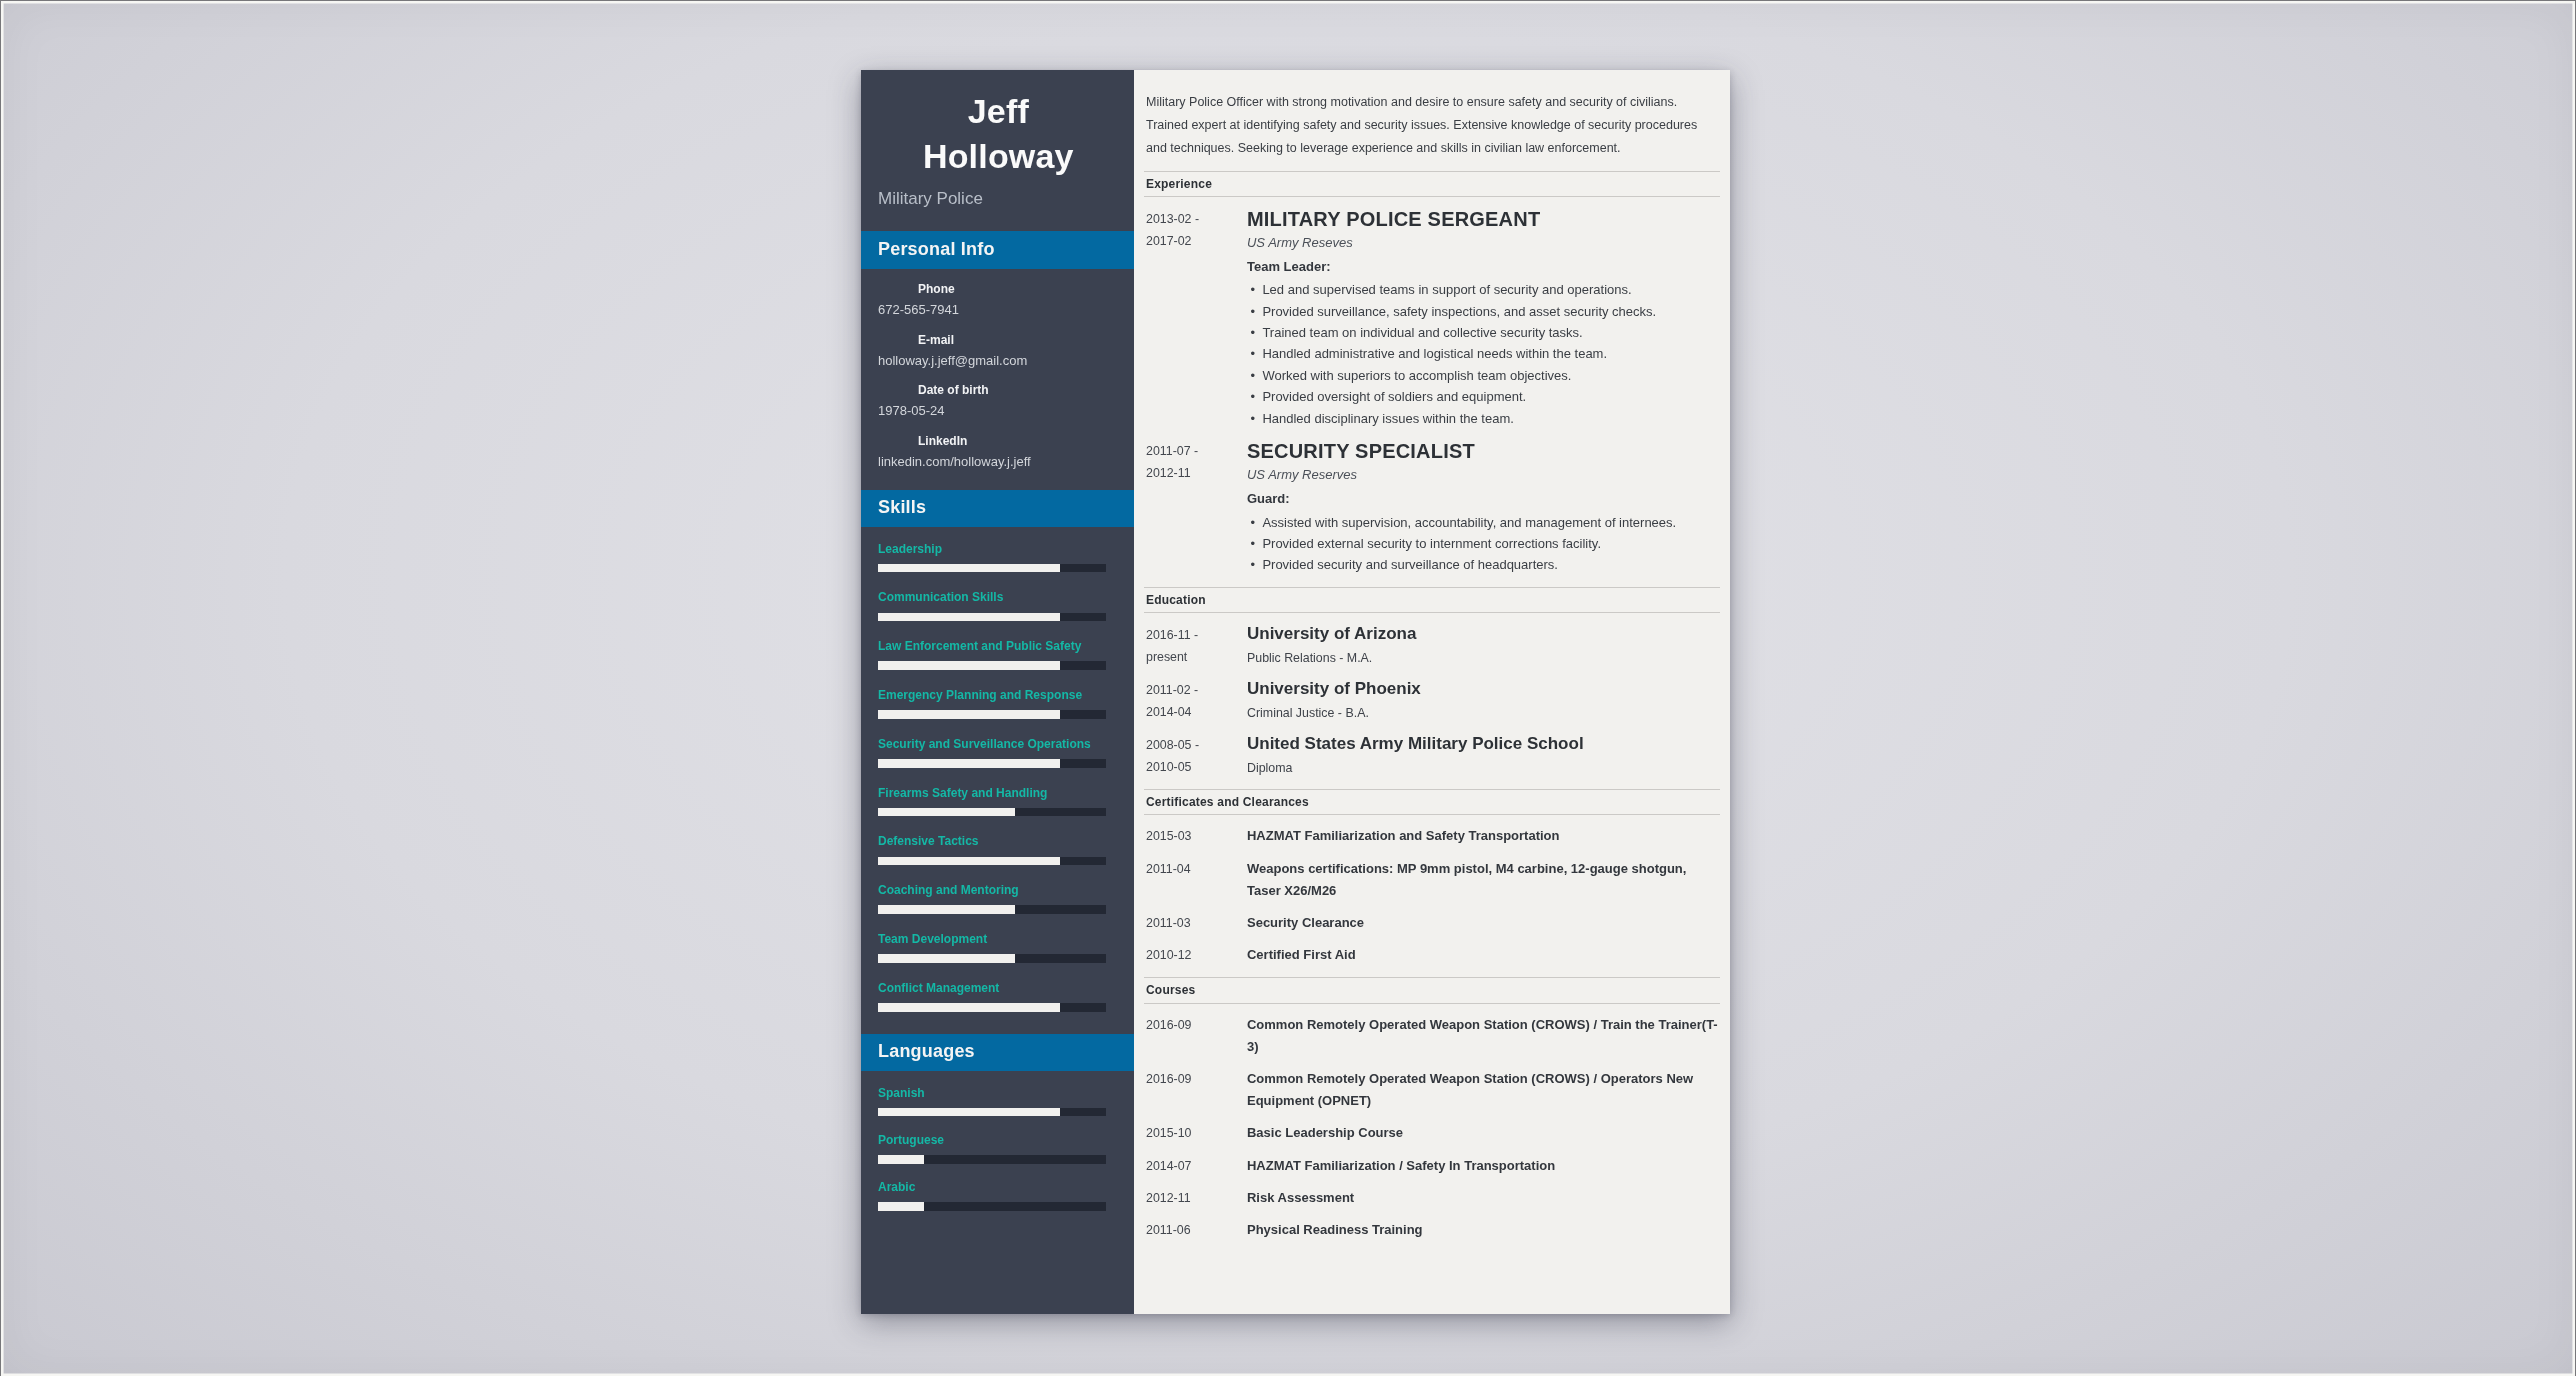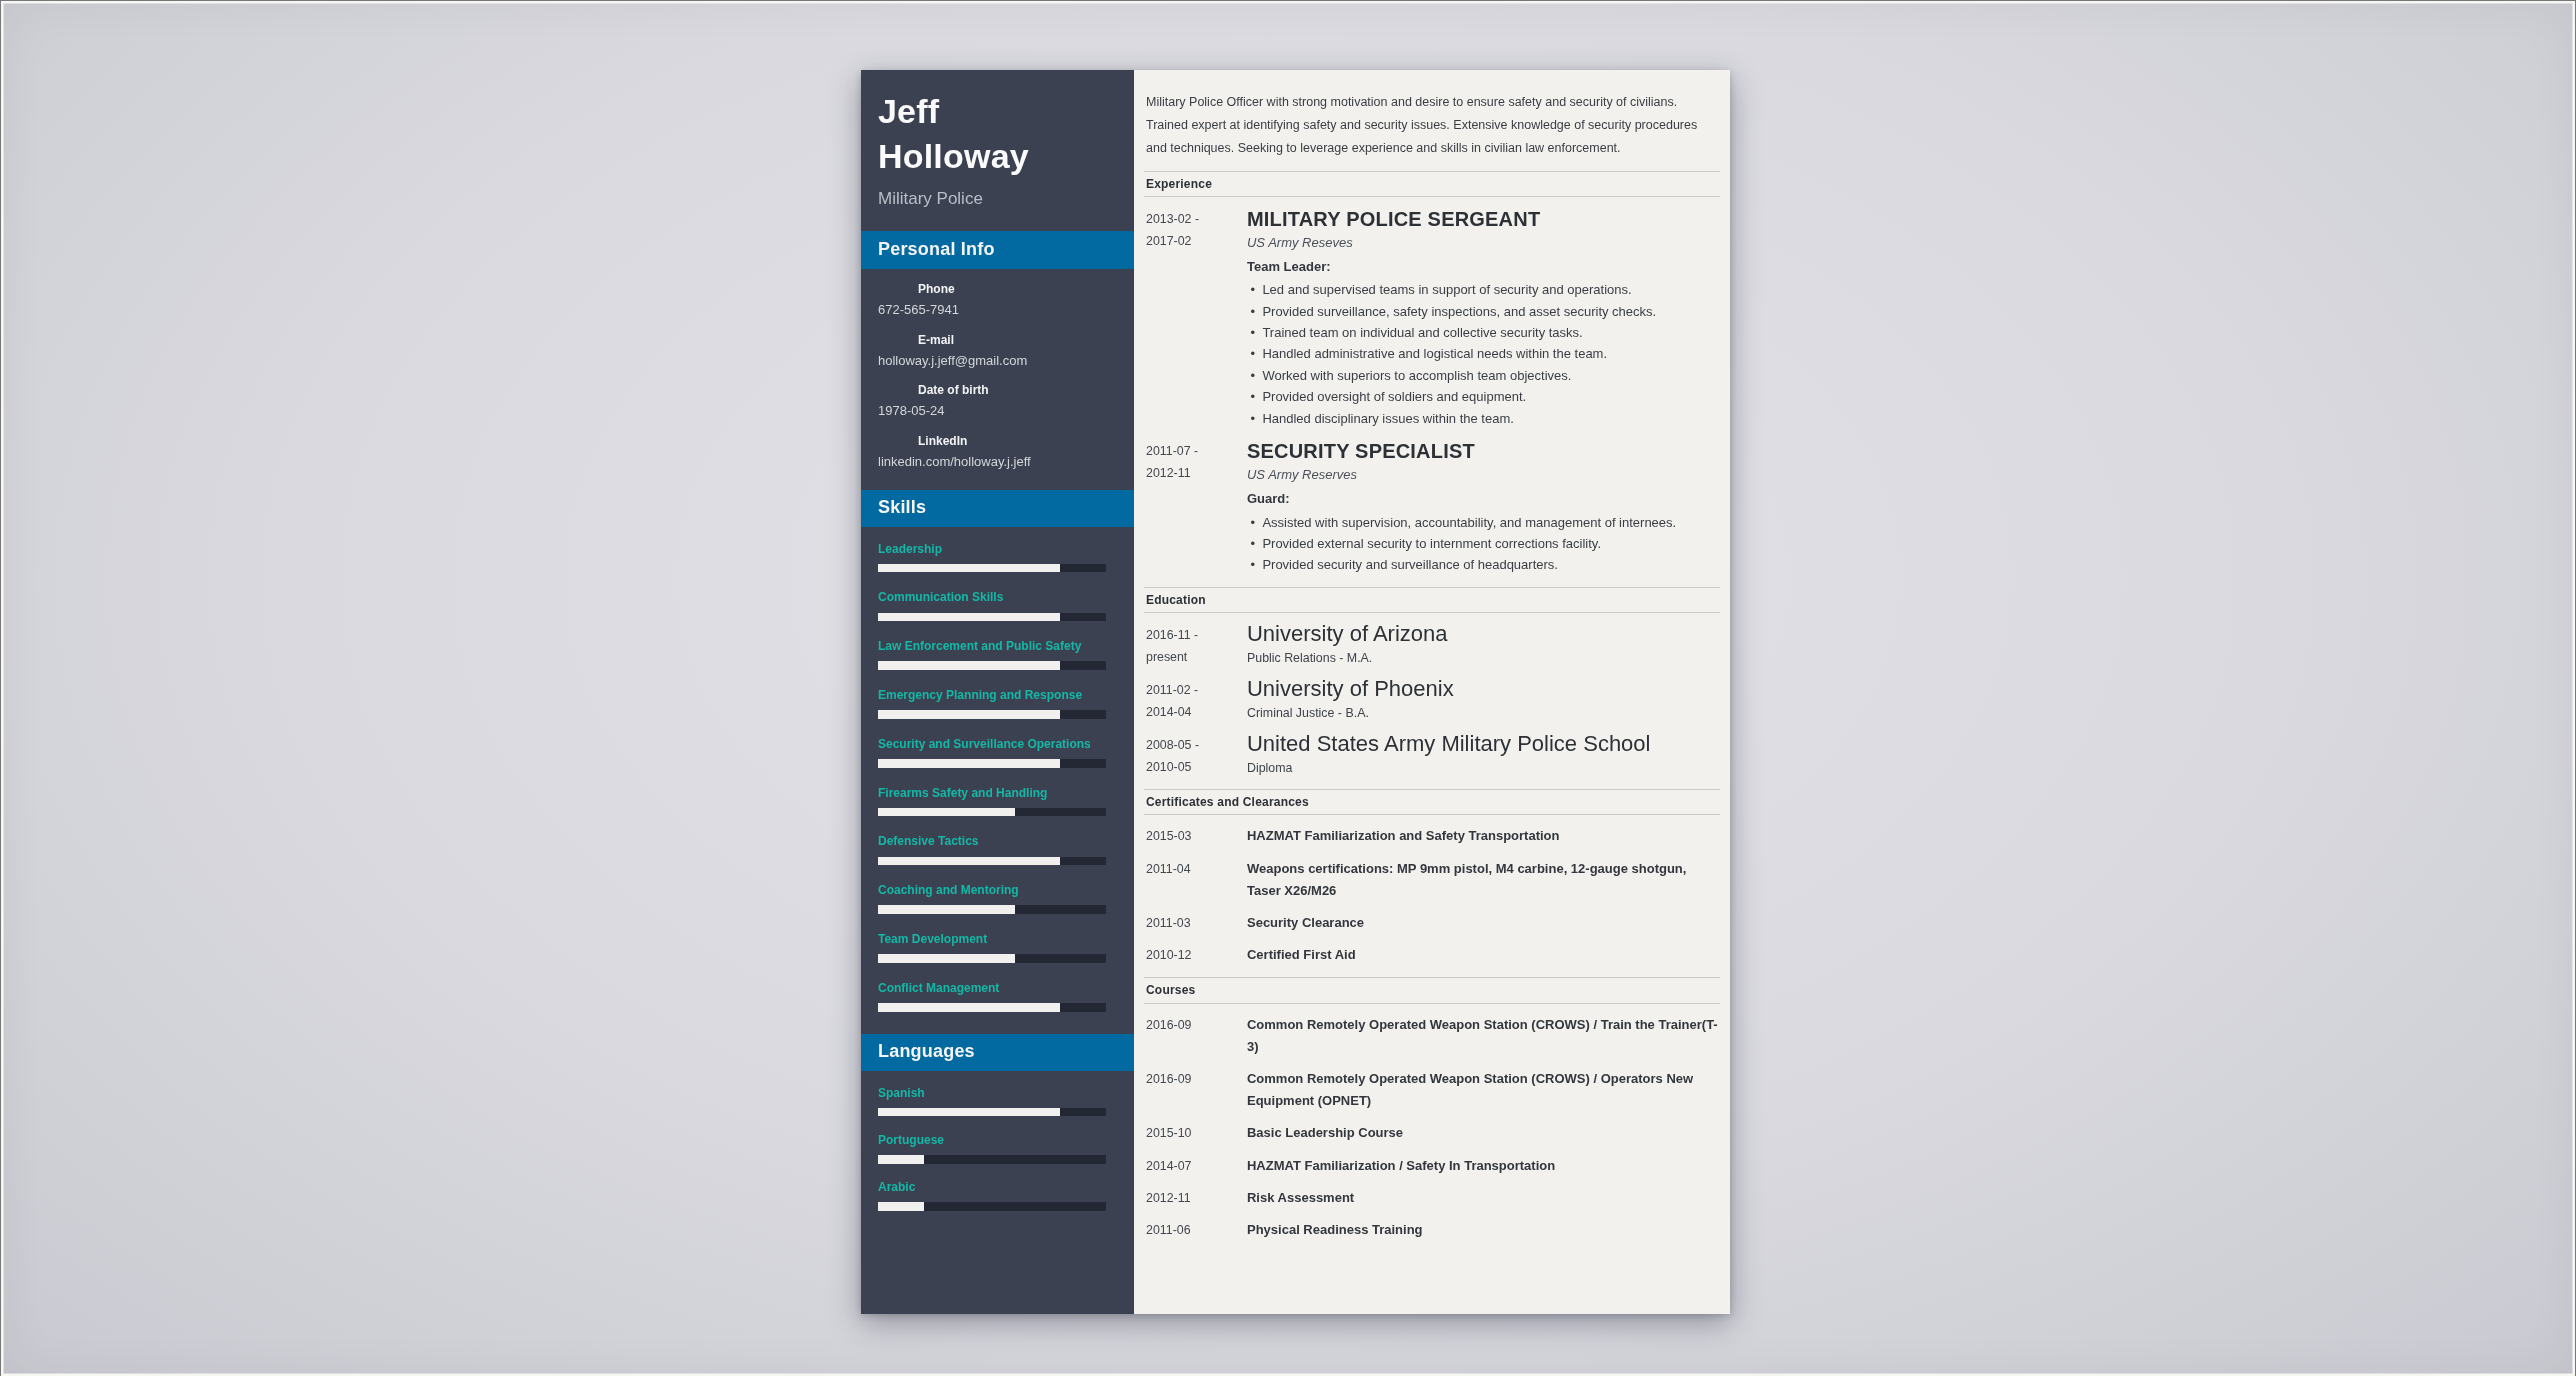--- a/index.html
+++ b/index.html
@@ -12,21 +12,21 @@
     box-sizing:border-box;
   }
   .card{
     position:absolute;left:860px;top:69px;width:869px;height:1244px;
     display:flex;overflow:hidden;
     box-shadow:0 8.6px 29px rgba(35,38,55,0.38), 0 1.7px 6.9px rgba(35,38,55,0.22);
   }
   
   .sidebar{width:273px;flex:0 0 273px;background:#3b4150;color:#fff;overflow:hidden;}
   .side-pad{padding-left:17px;padding-right:15.4px;}
-  .name{font-size:34px;font-weight:bold;line-height:45px;color:#fafafa;padding-top:19px;letter-spacing:0.2px;}
+  .name{font-size:34px;font-weight:bold;line-height:45px;color:#fafafa;padding-top:19px;letter-spacing:0.2px;text-align:center;}
   .job-title{font-size:17px;color:#b9bfc9;margin-top:10.3px;font-weight:400;}
   .side-band{
     background:#0369a1;color:#f4f4f4;font-size:18px;font-weight:bold;
     padding:7.7px 17px 8.6px 17px;letter-spacing:0.2px;
   }
   .band-m1{margin-top:22px;}
   .side-list{padding:13.7px 15.4px 5.1px 17px;}
   .pi-item{margin-bottom:14.6px;}
   .pi-label{font-size:12px;font-weight:bold;color:#f2f3f5;line-height:15.4px;padding-left:40px;}
   .pi-value{font-size:13px;color:#d3d6db;line-height:16.3px;margin-top:4.3px;font-weight:400;}
@@ -43,21 +43,21 @@
     padding:5.1px 1.7px;font-size:12px;font-weight:bold;color:#2d3136;letter-spacing:0.2px;
   }
   .row{display:grid;grid-template-columns:96px 1fr;column-gap:5px;margin-top:11px;padding:0 1.7px;}
   .dates{font-size:12.4px;color:#43474e;line-height:22px;}
   .role{font-size:20px;font-weight:bold;color:#2d3136;line-height:22px;letter-spacing:0.2px;}
   .company{font-size:13px;font-style:italic;color:#4b5058;margin-top:4.3px;line-height:17px;}
   .subhead{font-size:13px;font-weight:bold;color:#33373d;margin-top:6.9px;line-height:17px;}
   ul.bullets{margin:4.3px 0 0 0;padding:0 0 0 3.4px;list-style:none;}
   ul.bullets li{font-size:13px;line-height:21.4px;color:#3a3e44;padding-left:12px;position:relative;}
   ul.bullets li::before{content:"\2022";position:absolute;left:0;top:0;color:#3a3e44;}
-  .school{font-size:22px;font-weight:normal;color:#2d3136;line-height:20.6px;}
+  .school{font-size:17px;font-weight:bold;color:#2d3136;line-height:20.6px;}
   .degree{font-size:12.4px;color:#3f434a;margin-top:5.1px;line-height:16.3px;}
   .item-name{font-size:13px;font-weight:bold;color:#33373d;line-height:22px;}
   .row.tight{margin-top:10.3px;}
 </style>
 </head>
 <body>
 
 <div class="stage">
   <div class="card">
 

